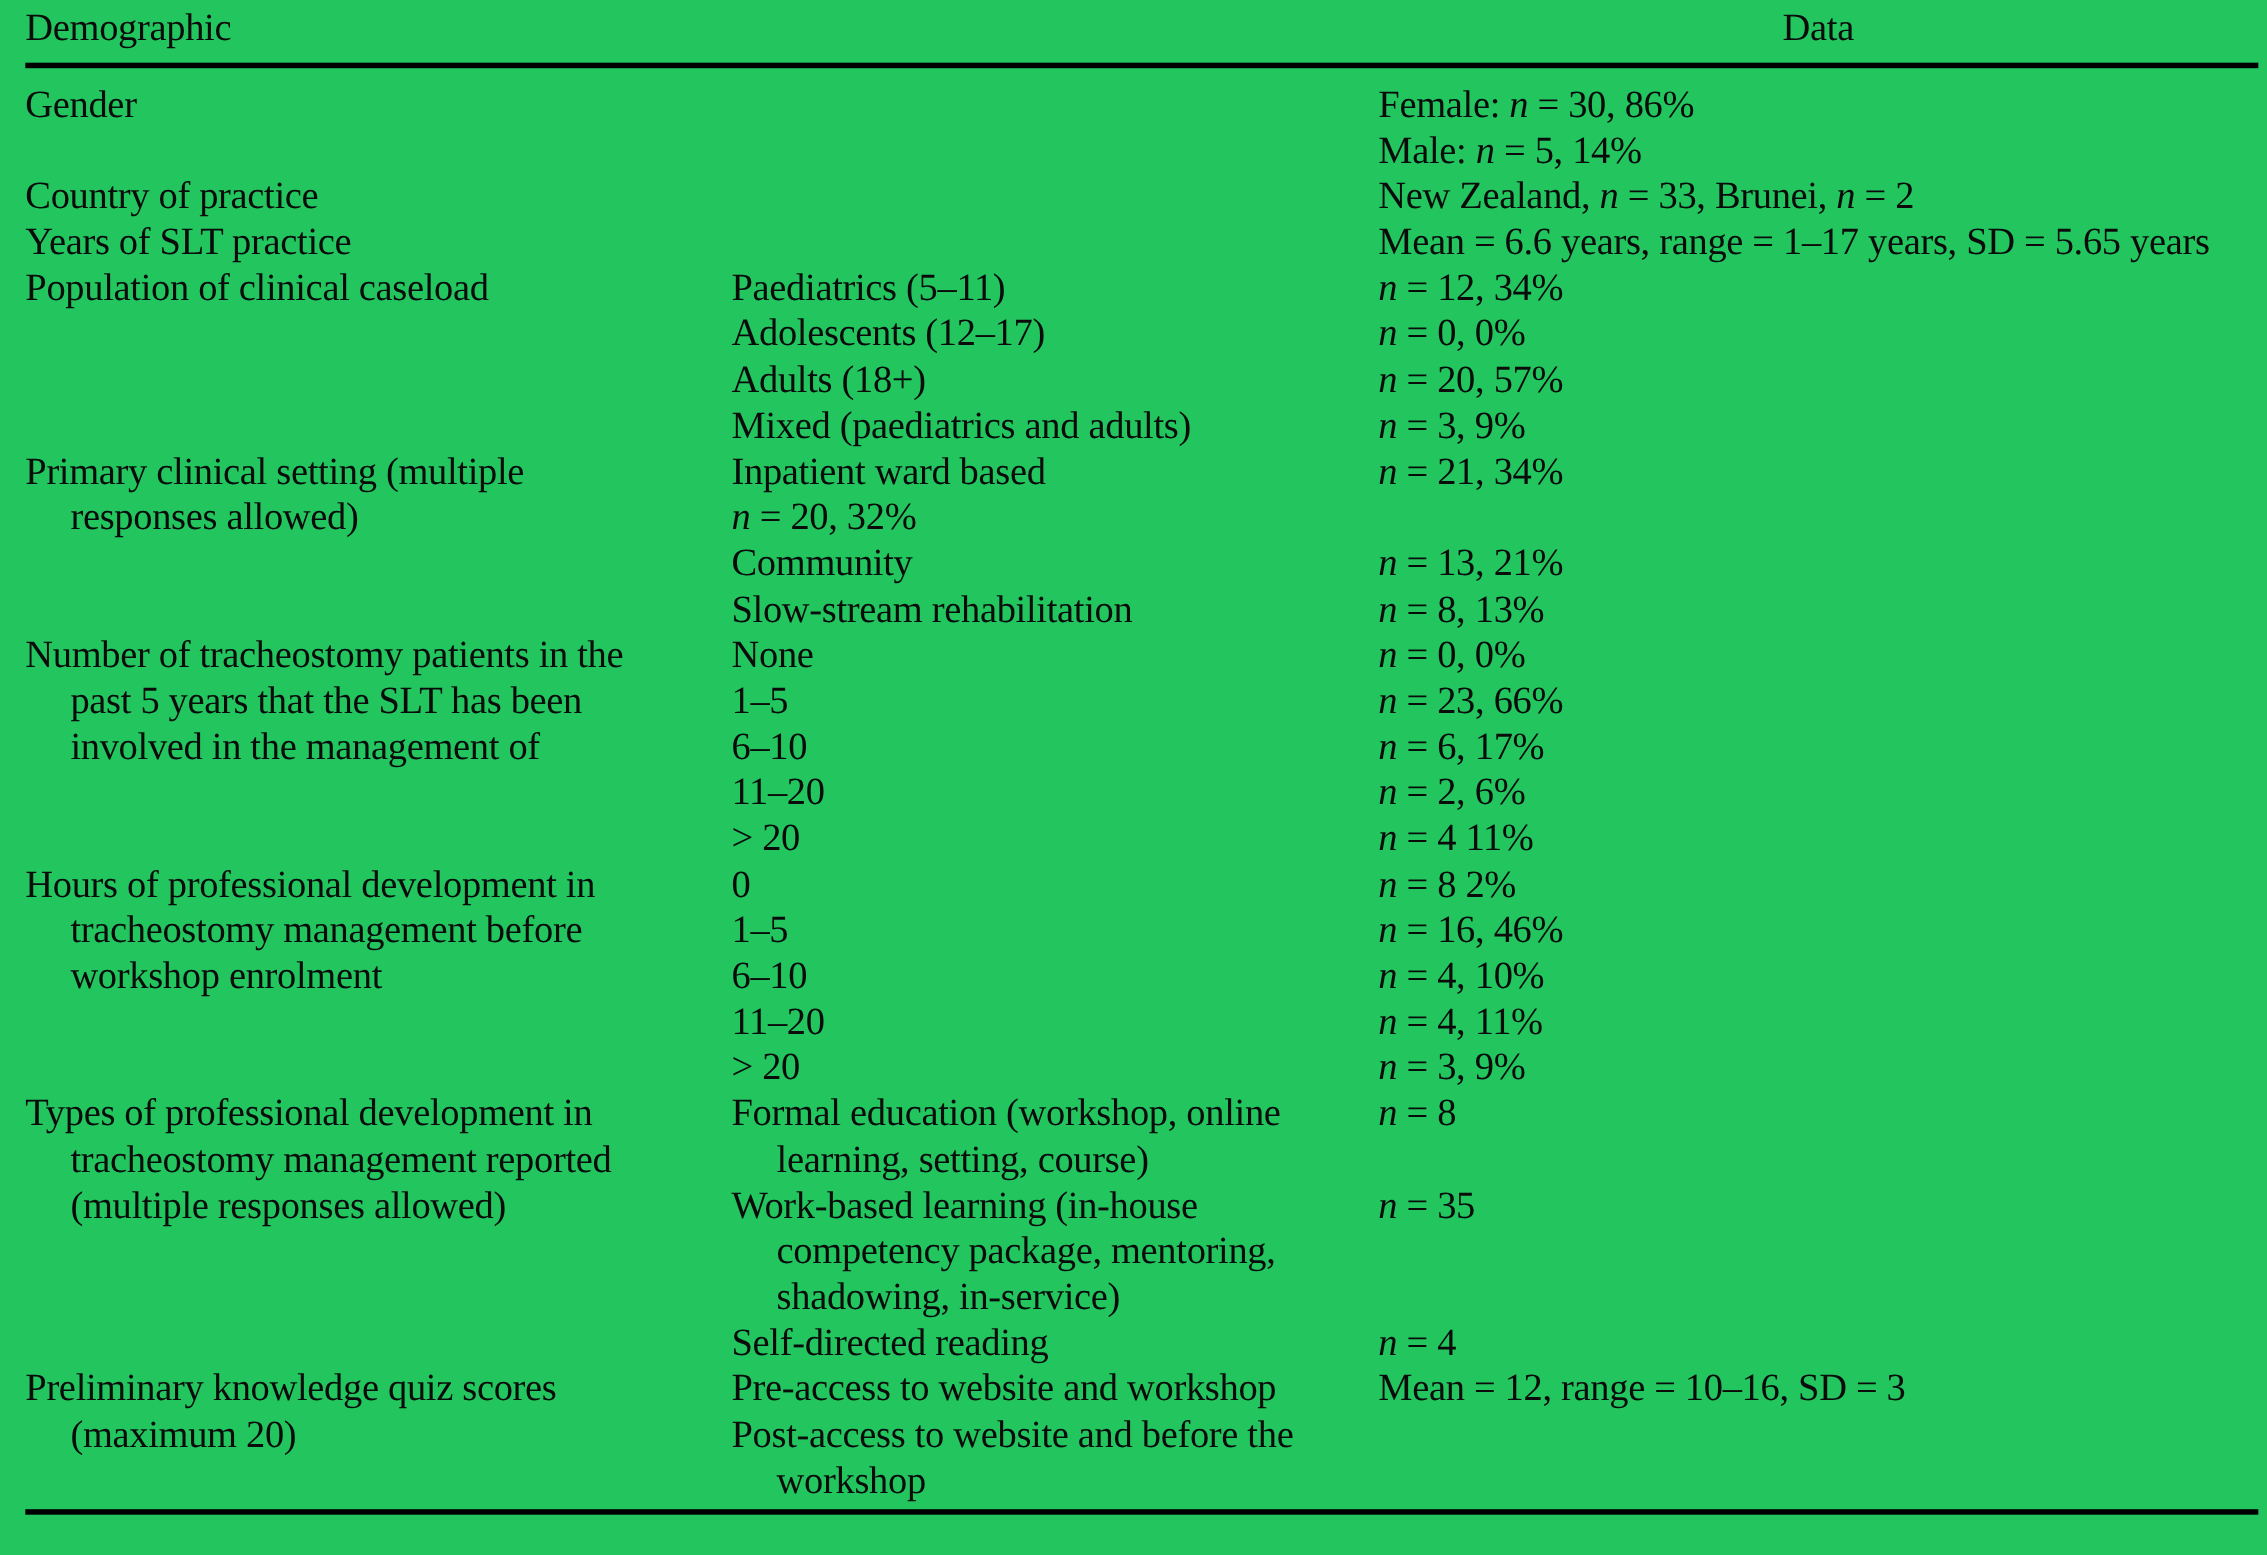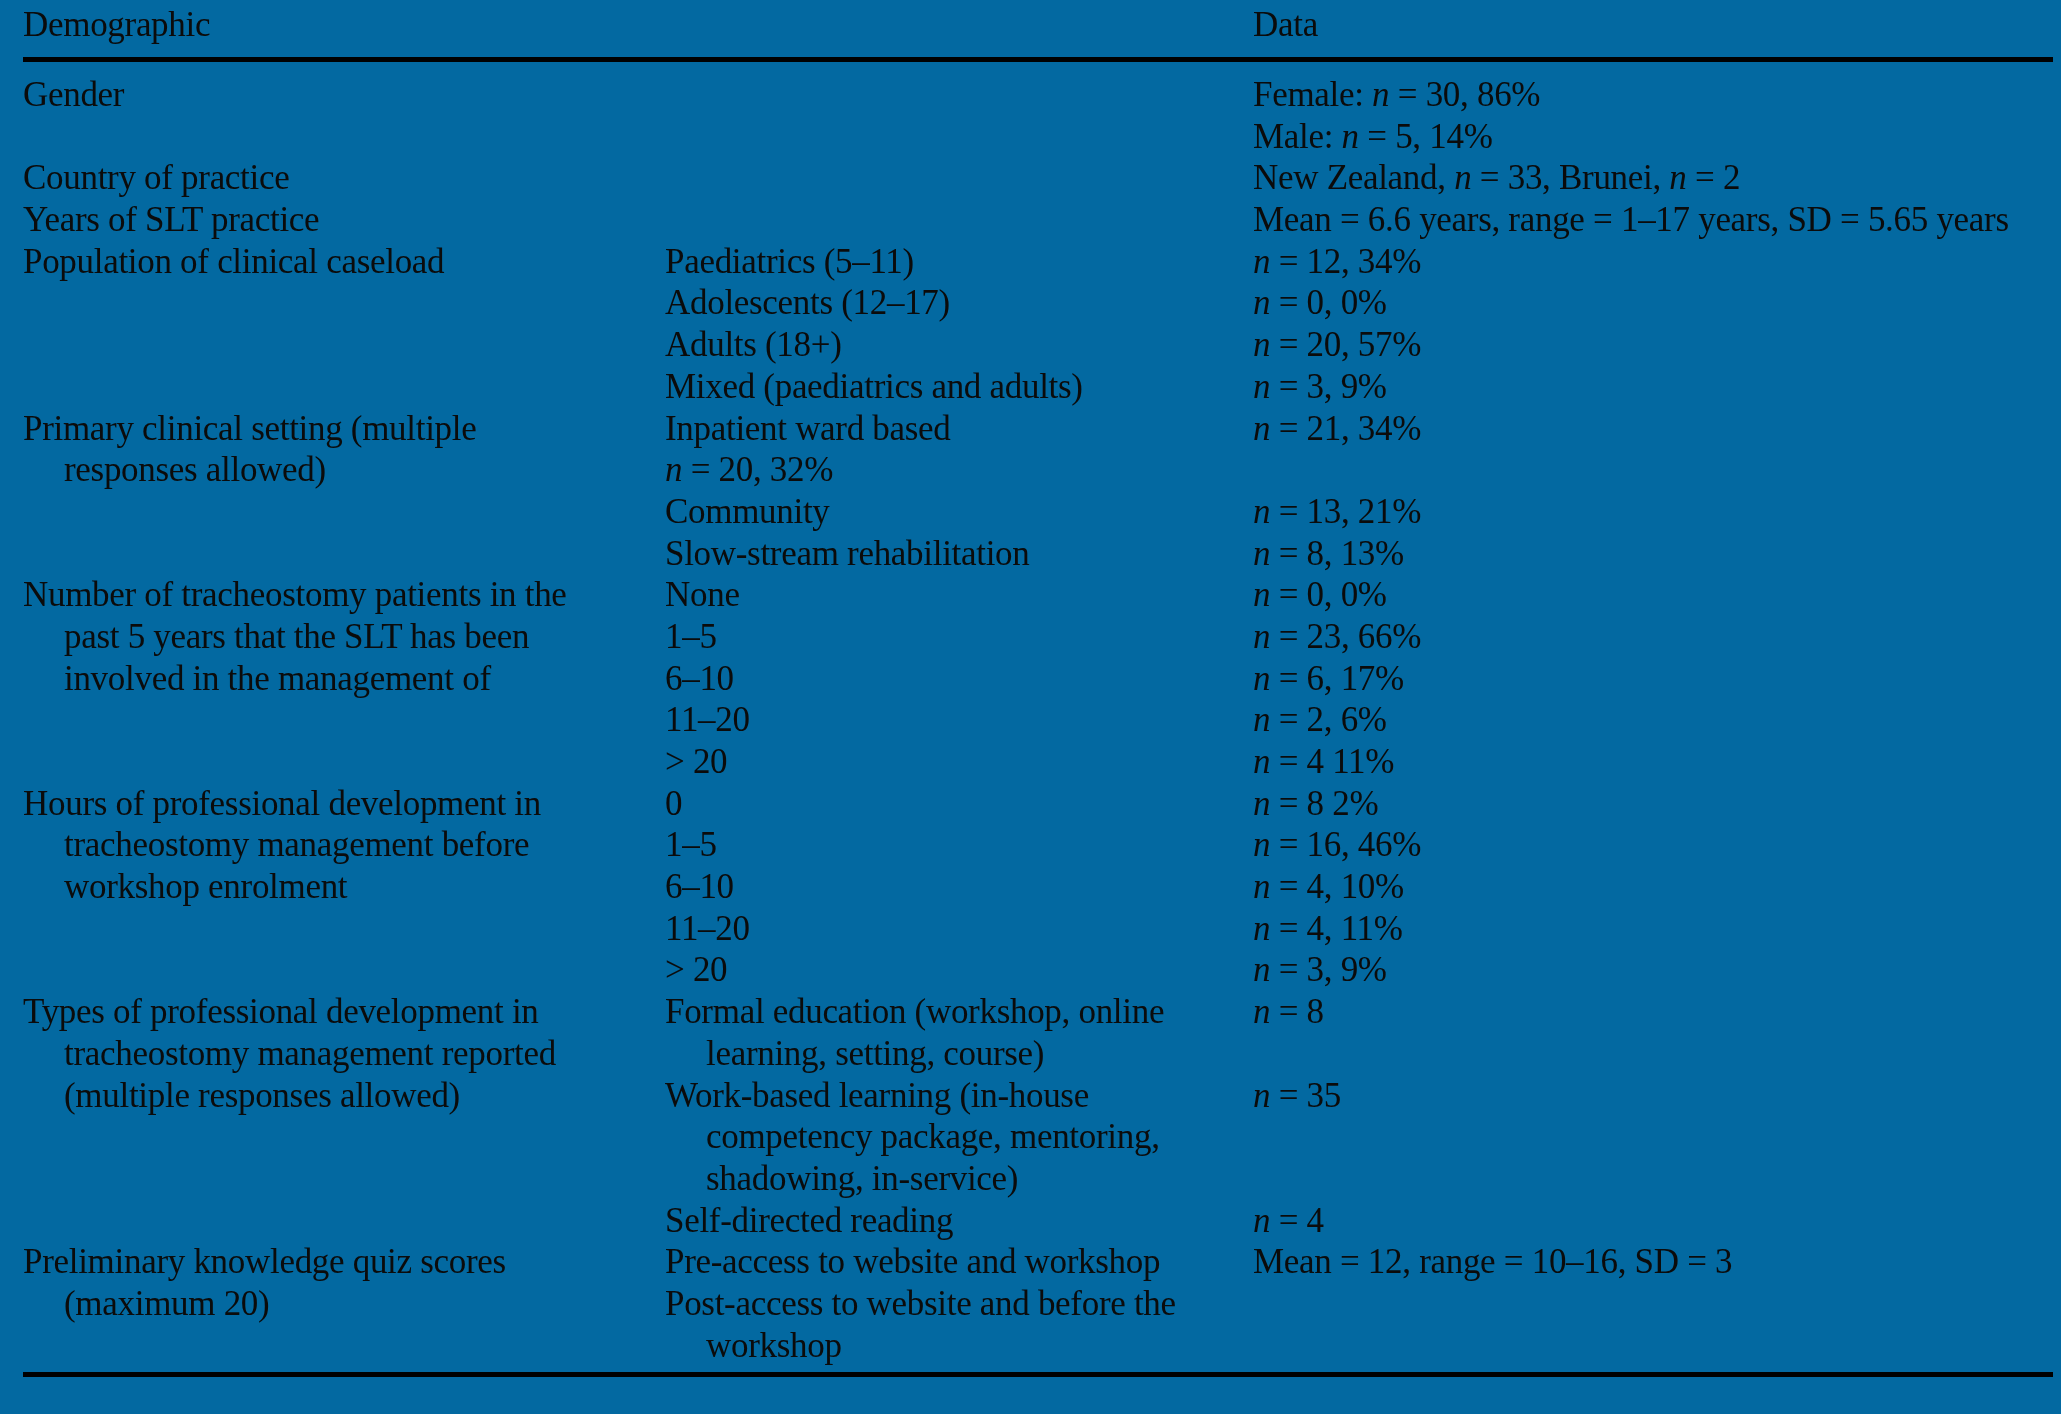--- a/index.html
+++ b/index.html
@@ -1,30 +1,30 @@
 <!DOCTYPE html>
 <html><head>
 <meta charset="utf-8">
 <style>
   html,body { margin:0; padding:0; background:#ffffff; }
   .sheet {
     position:relative;
     width:2061px; height:1414px;
-    background:#0369a1;
+    background:#22c55e;
     overflow:hidden;
     font-family:"Liberation Serif", serif;
     font-size:35px;
     line-height:41.7px;
     letter-spacing:-0.3px;
     color:#0b0b0b;
   }
   .tbl { position:absolute; left:23px; top:0; width:2030px; }
   .hdr { position:relative; height:57px; }
   .hdr-demo { position:absolute; left:0; top:4px; white-space:nowrap; }
-  .hdr-data { position:absolute; left:1230px; top:4px; width:800px; white-space:nowrap; }
+  .hdr-data { position:absolute; left:1230px; top:4px; width:800px; text-align:center; white-space:nowrap; }
   .rule { height:0; border-top:5px solid #000; }
   .tbody { padding-top:12px; }
   .line { display:grid; grid-template-columns:642px 588px 1fr; height:41.7px; }
   .line > div { white-space:nowrap; overflow:visible; }
   .ind { padding-left:41px; }
   .rule-bottom { margin-top:6px; height:0; border-top:5px solid #000; }
   i { font-style:italic; }
 </style>
 </head>
 <body>

